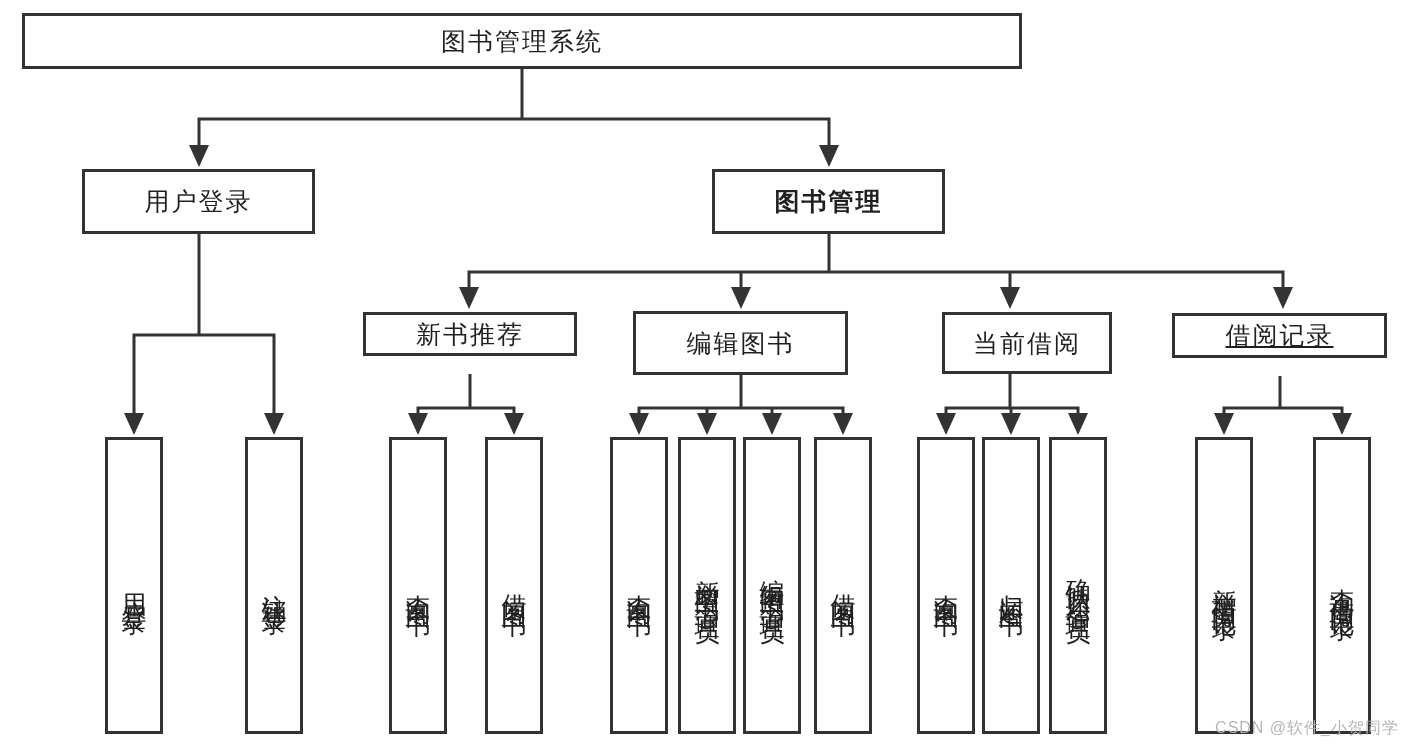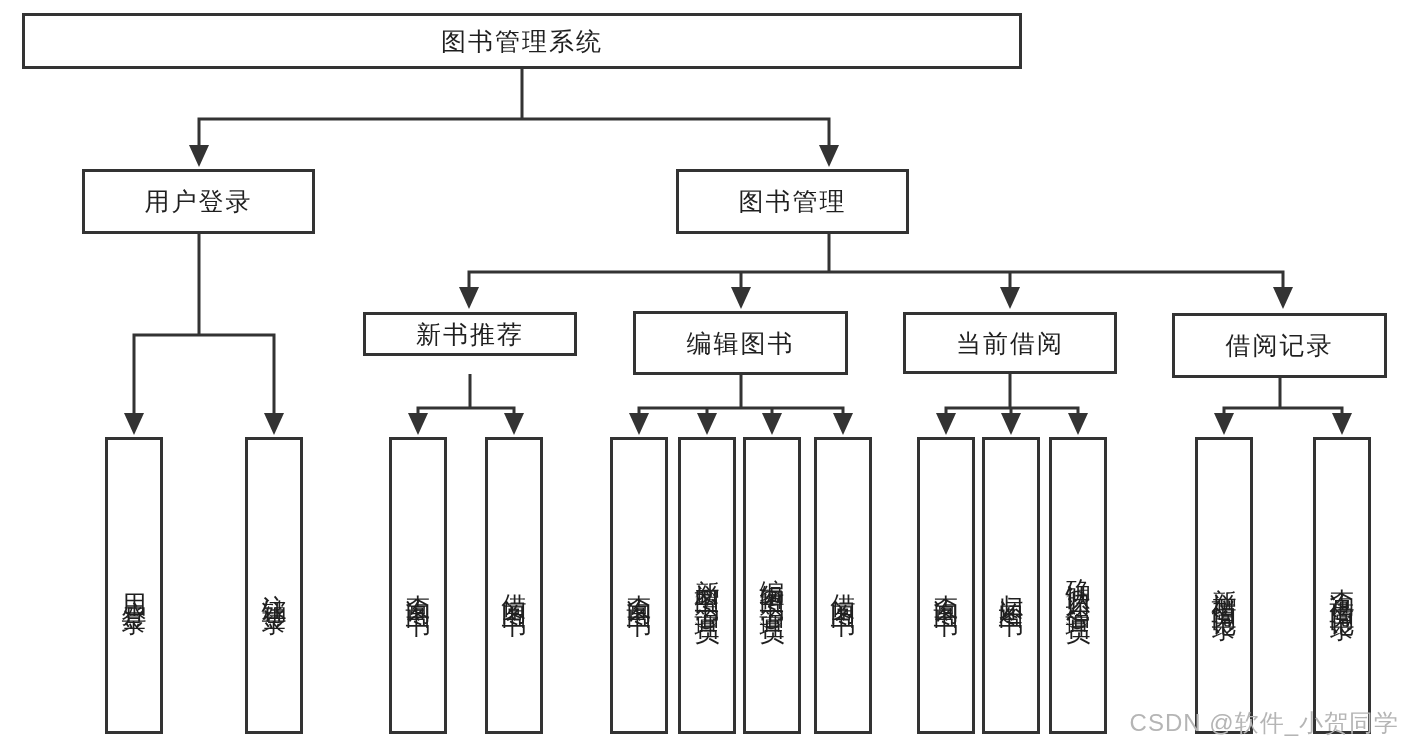--- a/index.html
+++ b/index.html
@@ -23,25 +23,25 @@
   }
   .hlabel{
     font-size:25px;
     letter-spacing:2px;
     white-space:nowrap;
     line-height:1;
   }
   
   #n-root   {left:22px;  top:13px;  width:1000px; height:56px;}
   #n-login  {left:82px;  top:169px; width:233px;  height:65px;}
-  #n-mgmt   {left:676px; top:169px; width:233px;  height:65px;}
+  #n-mgmt   {left:712px; top:169px; width:233px;  height:65px;font-weight:bold;}
   #n-rec    {left:363px; top:312px; width:214px;  height:44px;}
   #n-borrow {left:633px; top:311px; width:215px;  height:64px;}
-  #n-current{left:903px; top:312px; width:214px;  height:62px;}
-  #n-records{left:1172px;top:313px; width:215px;  height:65px;}
+  #n-current{left:942px; top:312px; width:170px;  height:62px;}
+  #n-records{left:1172px;top:313px; width:215px;  height:45px;text-decoration:underline;}
   
   .leaf{
     position:absolute;
     top:437px;
     width:58px;height:297px;
     box-sizing:border-box;
     border:3px solid #333333;
     background:#ffffff;
     display:flex;
     align-items:center;
@@ -65,21 +65,21 @@
   #lf-bb-borrow  {left:814px;}
   #lf-cb-query   {left:917px;}
   #lf-cb-return  {left:982px;}
   #lf-cb-confirm {left:1049px;}
   #lf-br-add     {left:1195px;}
   #lf-br-query   {left:1313px;}
   #watermark{
     position:absolute;
     right:6px;
     bottom:8px;
-    font-size:24px;
+    font-size:16px;
     color:#b5b5b5;
     letter-spacing:1px;
     z-index:5;
     white-space:nowrap;
   }
 </style>
 </head>
 <body>
 
 <div id="canvas">

